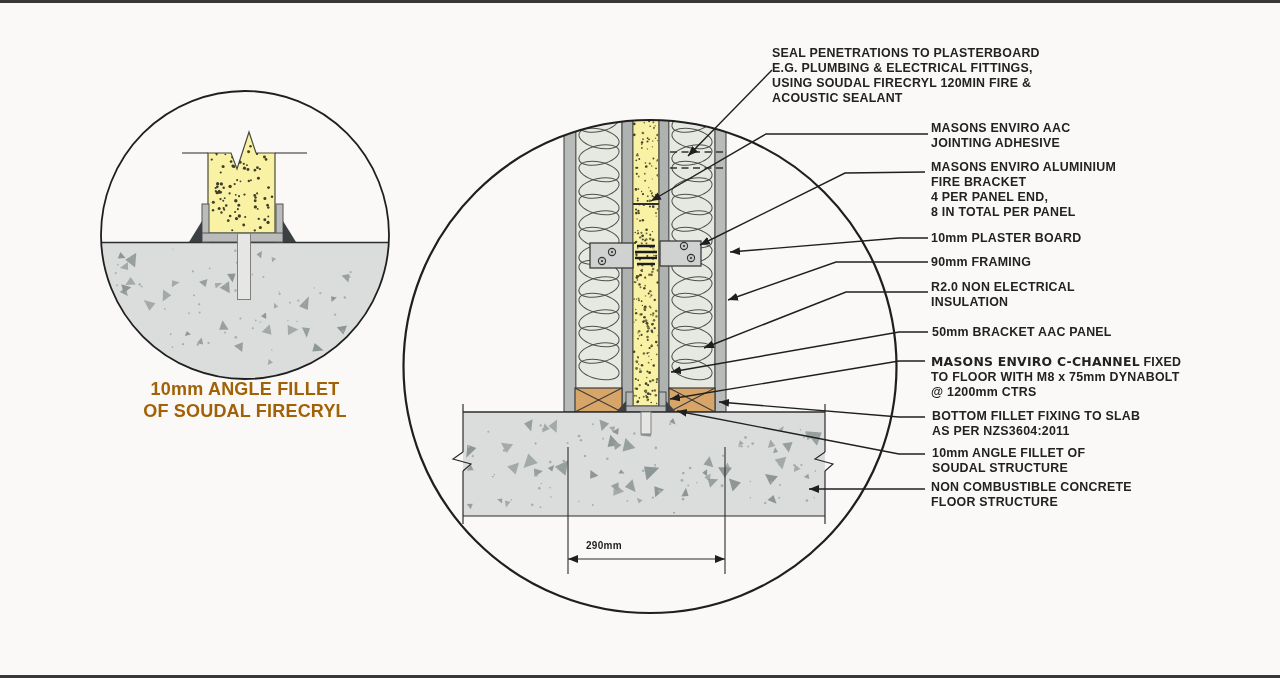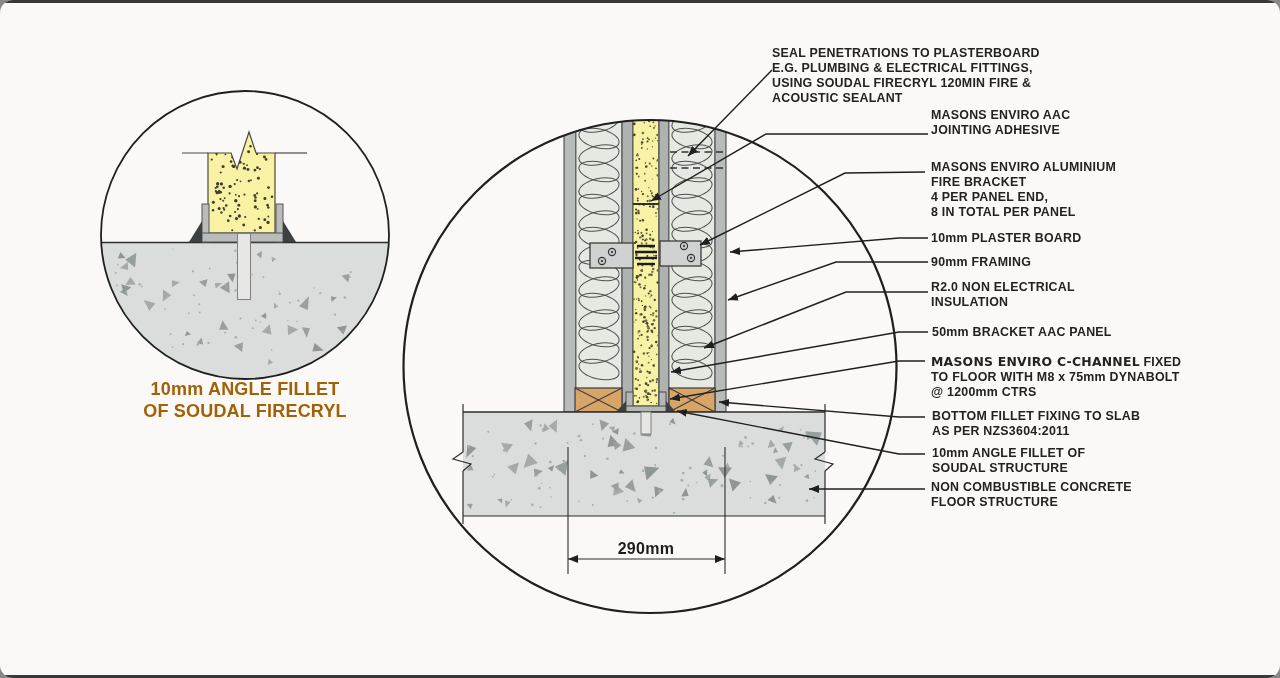--- a/index.html
+++ b/index.html
@@ -4,33 +4,33 @@
 <style>
   :root{
     --c-bg:#FAF9F7; --c-line:#1F1F1F; --c-text:#222222;
     --c-pb:#B7BBB9; --c-strip:#AEB2B0; --c-insul:#E6E9E1;
     --c-aac:#F9F2A5; --c-timber:#D8A568; --c-conc:#DBDDDC;
     --c-agg:#97A09F; --c-bracket:#CFD2D0; --c-fillet:#3C4042; --c-bolt:#E6E7E5;
   }
   html,body{margin:0;padding:0;}
   body{background:#888;}
   #stage{position:relative;width:1280px;height:678px;background:var(--c-bg);
-         overflow:hidden;font-family:"Liberation Sans",sans-serif;border-radius:13px;}
+         overflow:hidden;font-family:"Liberation Sans",sans-serif;}
   .bar{position:absolute;left:0;width:1280px;background:#383838;}
   #bar-top{top:0;height:3px;}
   #bar-bottom{bottom:0;height:3px;}
   svg{position:absolute;left:0;top:0;}
   .lbl{position:absolute;white-space:pre-line;font-size:12.4px;font-weight:700;
        line-height:15px;letter-spacing:.25px;color:var(--c-text);}
   .lbl b{font-family:"DejaVu Sans","Liberation Sans",sans-serif;font-weight:700;text-align:right;}
   .caption{position:absolute;left:95px;top:378px;width:300px;text-align:center;
        font-size:18px;font-weight:700;line-height:22px;letter-spacing:.2px;
        color:#a16207;white-space:pre-line;}
-  .dim-text{position:absolute;left:586px;top:540px;width:120px;text-align:center;
-       font-size:16px;font-weight:700;color:#1d1d1d;letter-spacing:.3px;}
+  .dim-text{position:absolute;left:586px;top:540px;width:120px;
+       font-size:10px;font-weight:700;color:#1d1d1d;letter-spacing:.3px;}
 </style>
 </head>
 <body>
 
 <div id="stage">
   <div class="bar" id="bar-top"></div>
   <div class="bar" id="bar-bottom"></div>
 
   <svg width="1280" height="678" viewBox="0 0 1280 678">
     <defs>
@@ -763,21 +763,21 @@
       <path d="M925,417 L899,417 L719,402" marker-end="url(#arr)"></path>
       <path d="M925,454 L899,454 L677,411" marker-end="url(#arr)"></path>
       <path d="M925,489 L809,489" marker-end="url(#arr)"></path>
     </g>
   </svg>
 
   <div class="lbl" style="left:772px;top:46px">SEAL PENETRATIONS TO PLASTERBOARD
 E.G. PLUMBING &amp; ELECTRICAL FITTINGS,
 USING SOUDAL FIRECRYL 120MIN FIRE &amp;
 ACOUSTIC SEALANT</div>
-  <div class="lbl" style="left:931px;top:108px">MASONS ENVIRO AAC
+  <div class="lbl" style="left:931px;top:121px">MASONS ENVIRO AAC
 JOINTING ADHESIVE</div>
   <div class="lbl" style="left:931px;top:160px">MASONS ENVIRO ALUMINIUM
 FIRE BRACKET
 4 PER PANEL END,
 8 IN TOTAL PER PANEL</div>
   <div class="lbl" style="left:931px;top:231px">10mm PLASTER BOARD</div>
   <div class="lbl" style="left:931px;top:255px">90mm FRAMING</div>
   <div class="lbl" style="left:931px;top:280px">R2.0 NON ELECTRICAL
 INSULATION</div>
   <div class="lbl" style="left:932px;top:325px">50mm BRACKET AAC PANEL</div>

